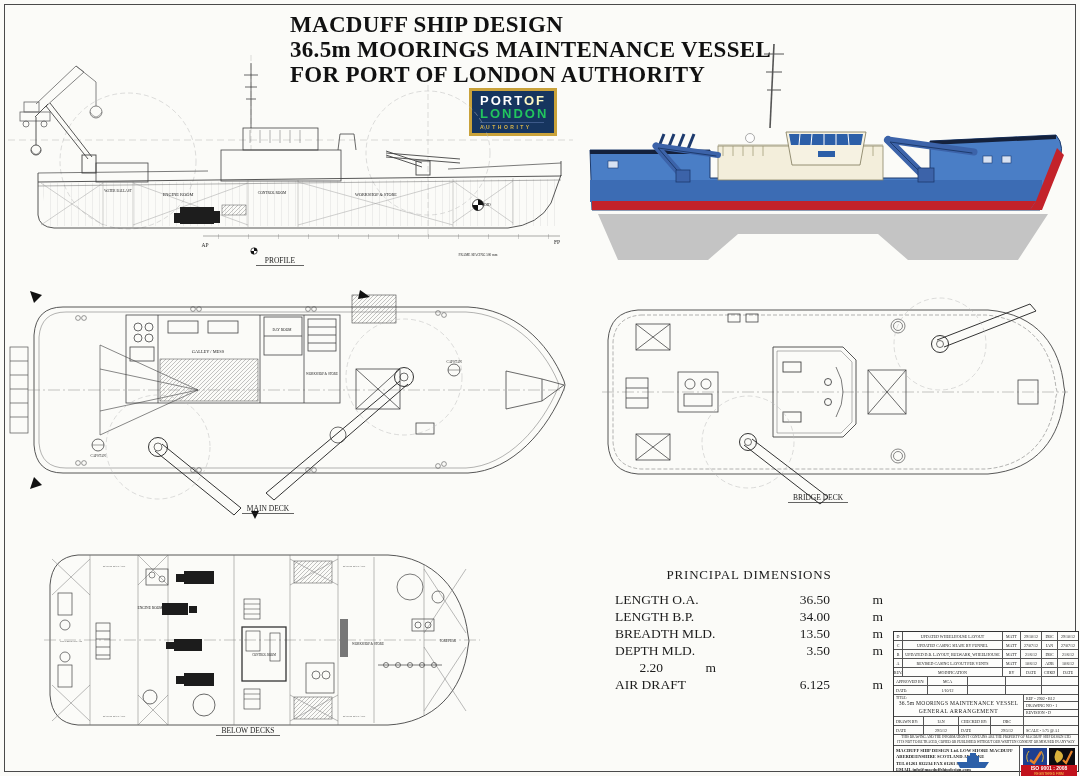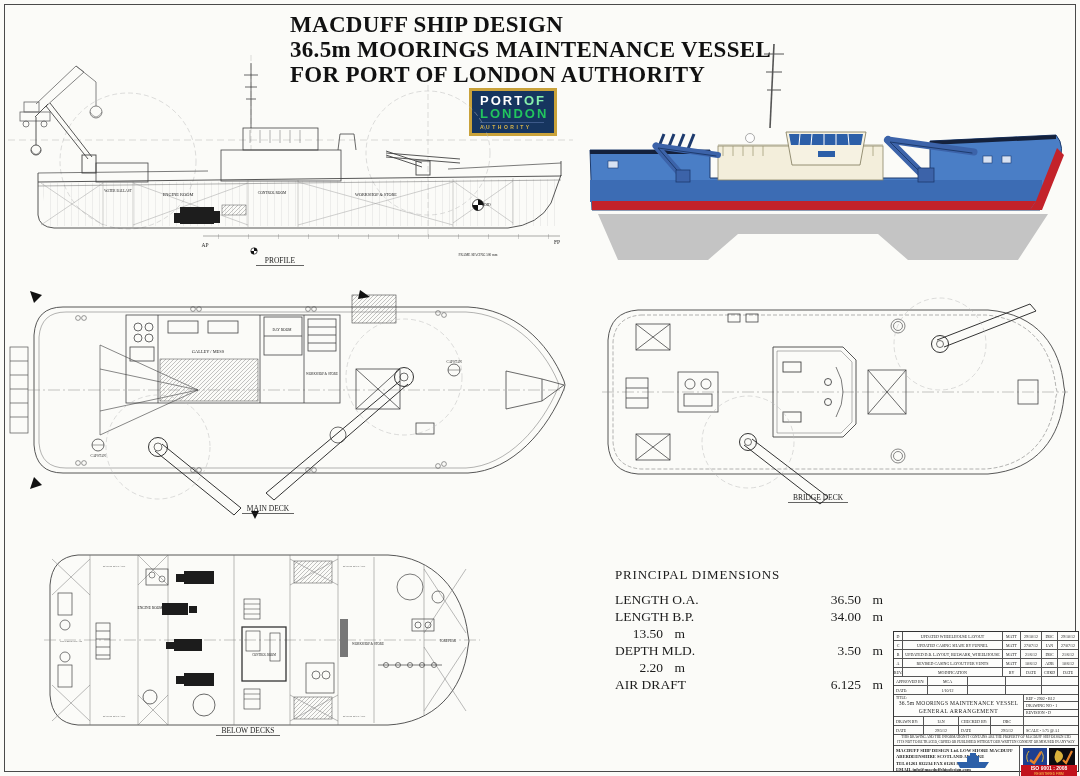--- a/index.html
+++ b/index.html
@@ -8,27 +8,27 @@
   .frame{position:absolute;inset:4px;border:1.3px solid #4a4a4a;pointer-events:none;}
   .abs{position:absolute;}
   
   .hdr{left:290px;top:12px;width:520px;text-align:left;font-weight:bold;
        font-size:23px;line-height:25px;letter-spacing:.3px;color:#111;}
   
   .pla{left:469px;top:88px;width:88px;height:48px;background:#16355f;border:3px solid #c9a23a;
        box-sizing:border-box;font-family:"Liberation Sans",sans-serif;font-weight:bold;
        display:flex;flex-direction:column;justify-content:center;padding:2px 0 1px 8px;}
   .pla .r1{font-size:13px;line-height:13px;color:#fff;letter-spacing:2px;}
-  .pla .r1 .of{color:#86efac;}
+  .pla .r1 .of{color:#fef9c3;}
   .pla .r2{font-size:13px;line-height:13px;color:#22c55e;letter-spacing:2px;}
   .pla .r3{font-size:5px;line-height:8px;color:#d8b54a;letter-spacing:2.5px;border-top:1px solid #3d5a8a;margin-top:2px;width:64px;}
   
   .dims{left:615px;top:567px;width:268px;}
-  .dims .t{font-size:13px;letter-spacing:.8px;margin-bottom:8px;}
-  .dims .row{display:flex;font-size:13.5px;line-height:17px;}
+  .dims .t{font-size:13px;text-align:center;letter-spacing:.8px;margin-bottom:8px;}
+  .dims .row{display:flex;font-size:13.5px;line-height:17px;gap:31px;}
   .dims .row .lab{flex:1;}
   .dims .row .val{width:48px;text-align:right;}
   .dims .row .unit{width:22px;text-align:right;}
   
   .tb{left:893px;top:631px;width:186px;height:141px;border:1px solid #333;box-sizing:border-box;
       background:#fdfdfb;font-size:4px;}
   .tb .row{display:flex;border-bottom:1px solid #555;box-sizing:border-box;}
   .tb .c{border-right:1px solid #555;box-sizing:border-box;overflow:hidden;white-space:nowrap;
          display:flex;align-items:center;justify-content:center;text-align:center;}
   .tb .c:last-child{border-right:none;}
@@ -512,20 +512,21 @@
       <span class="lab">LENGTH O.A.</span>
       <span class="val">36.50</span>
       <span class="unit">m</span>
     </div>
     <div class="row">
       <span class="lab">LENGTH B.P.</span>
       <span class="val">34.00</span>
       <span class="unit">m</span>
     </div>
     <div class="row">
+      <span class="lab">BREADTH MLD.</span>
       <span class="val">13.50</span>
       <span class="unit">m</span>
     </div>
     <div class="row">
       <span class="lab">DEPTH MLD.</span>
       <span class="val">3.50</span>
       <span class="unit">m</span>
     </div>
     <div class="row">
       <span class="val">2.20</span>

